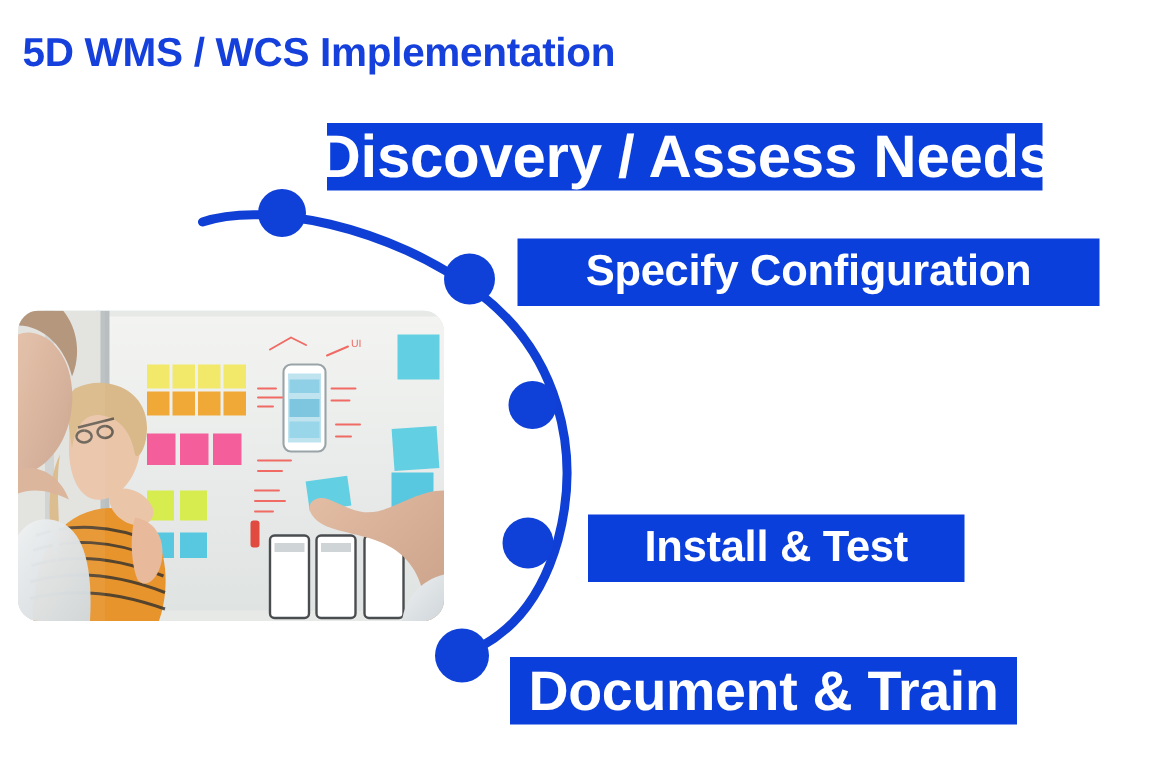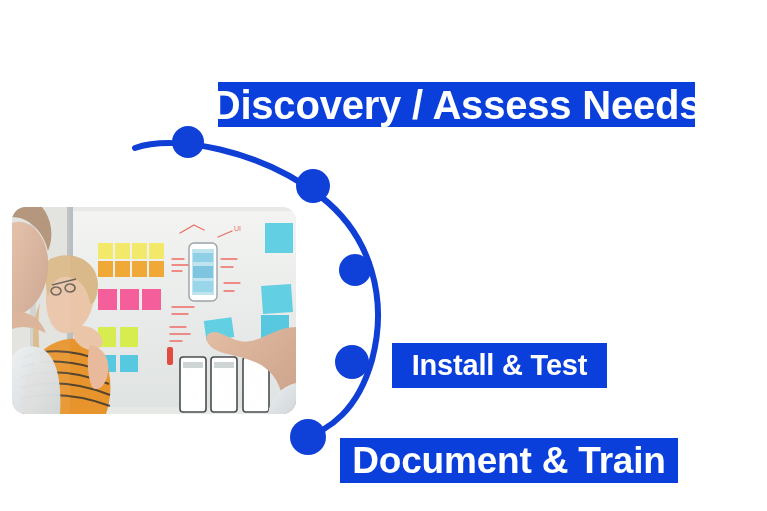--- a/index.html
+++ b/index.html
@@ -57,28 +57,29 @@
   }
   .step-box .step-label{
     display:block;
     line-height:1;
     padding:0 14px;
   }
 
   .step-1{ left:218px; top:82px;  width:477px; height:45px; font-size:40px; }
   .step-2{ left:345px; top:159px; width:388px; height:45px; font-size:29px; }
   .step-3{ left:394px; top:247px; width:351px; height:45px; font-size:29px; }
-  .step-4{ left:392px; top:343px; width:215px; height:45px; font-size:29px; }
+  .step-4{ left:392px; top:343px; width:251px; height:45px; font-size:29px; }
   .step-5{ left:340px; top:438px; width:338px; height:45px; font-size:37px; }
 </style>
 </head>
 <body>
 
 <div id="canvas">
 
+  <div class="page-title">5D WMS / WCS Implementation</div>
 
   <div class="photo-frame">
     <svg viewBox="0 0 284 207" preserveAspectRatio="xMidYMid slice">
       <defs>
         <linearGradient id="wbg" x1="0" y1="0" x2="0" y2="1">
           <stop offset="0%" stop-color="#f3f4f2"></stop>
           <stop offset="100%" stop-color="#dfe3e2"></stop>
         </linearGradient>
         <linearGradient id="skinL" x1="0" y1="0" x2="1" y2="1">
           <stop offset="0%" stop-color="#e3bda4"></stop>
@@ -182,20 +183,23 @@
     <circle cx="188" cy="142" r="16" fill="#0f40d8"></circle>
     <circle cx="313" cy="186" r="17" fill="#0f40d8"></circle>
     <circle cx="355" cy="270" r="16" fill="#0f40d8"></circle>
     <circle cx="352" cy="362" r="17" fill="#0f40d8"></circle>
     <circle cx="308" cy="437" r="18" fill="#0f40d8"></circle>
   </svg>
 
   <div class="step-box step-1">
     <span class="step-label">Discovery / Assess Needs</span>
   </div>
+  <div class="step-box step-2">
+    <span class="step-label">Specify Configuration</span>
+  </div>
   <div class="step-box step-4">
     <span class="step-label">Install &amp; Test</span>
   </div>
   <div class="step-box step-5">
     <span class="step-label">Document &amp; Train</span>
   </div>
 
 </div>
 
 </body></html>

